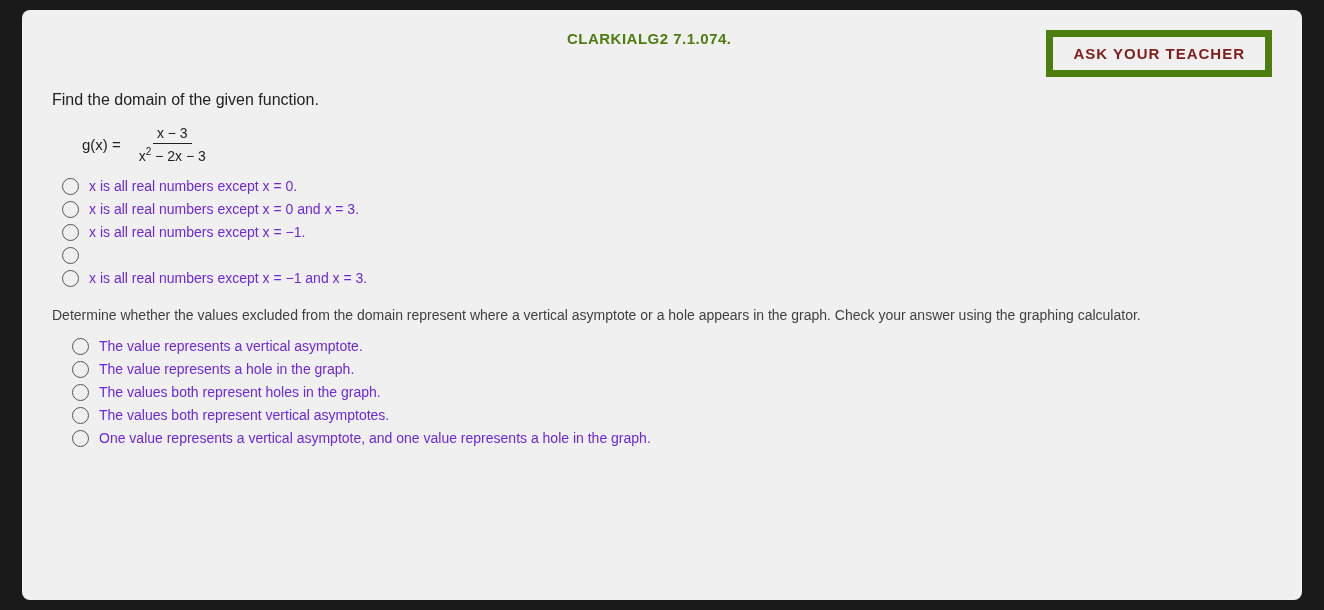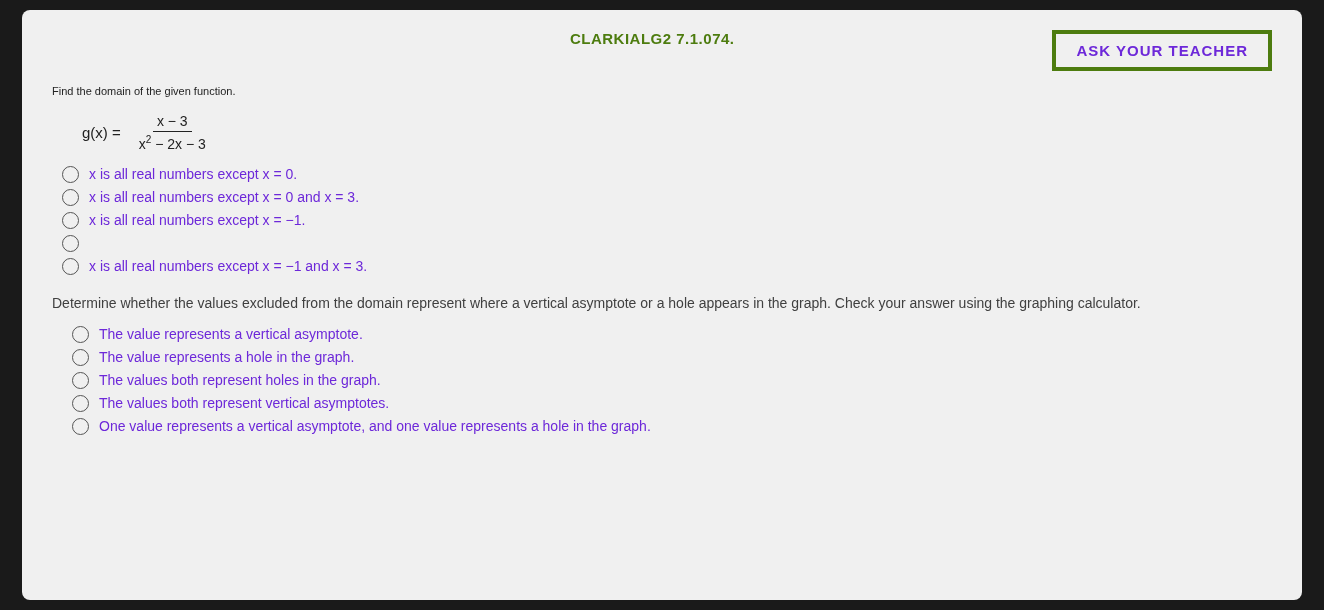--- a/index.html
+++ b/index.html
@@ -41,32 +41,32 @@
 
     .problem-id {
       font-size: 15px;
       font-weight: bold;
       color: #4d7c0f;
       letter-spacing: 0.5px;
       text-align: right;
     }
 
     .ask-teacher-btn {
-      border: 4px solid #4d7c0f;
+      border: 7px solid #4d7c0f;
       background: #f0f0f0;
       padding: 8px 20px;
       font-size: 15px;
       font-weight: bold;
       letter-spacing: 1px;
       cursor: pointer;
-      color: #6d28d9;
+      color: #7f1d1d;
     }
 
     .question-text {
-      font-size: 11px;
+      font-size: 16px;
       color: #222;
       margin-bottom: 10px;
     }
 
     .function-display {
       font-size: 15px;
       color: #222;
       margin: 16px 0 14px 30px;
       display: flex;
       align-items: center;

